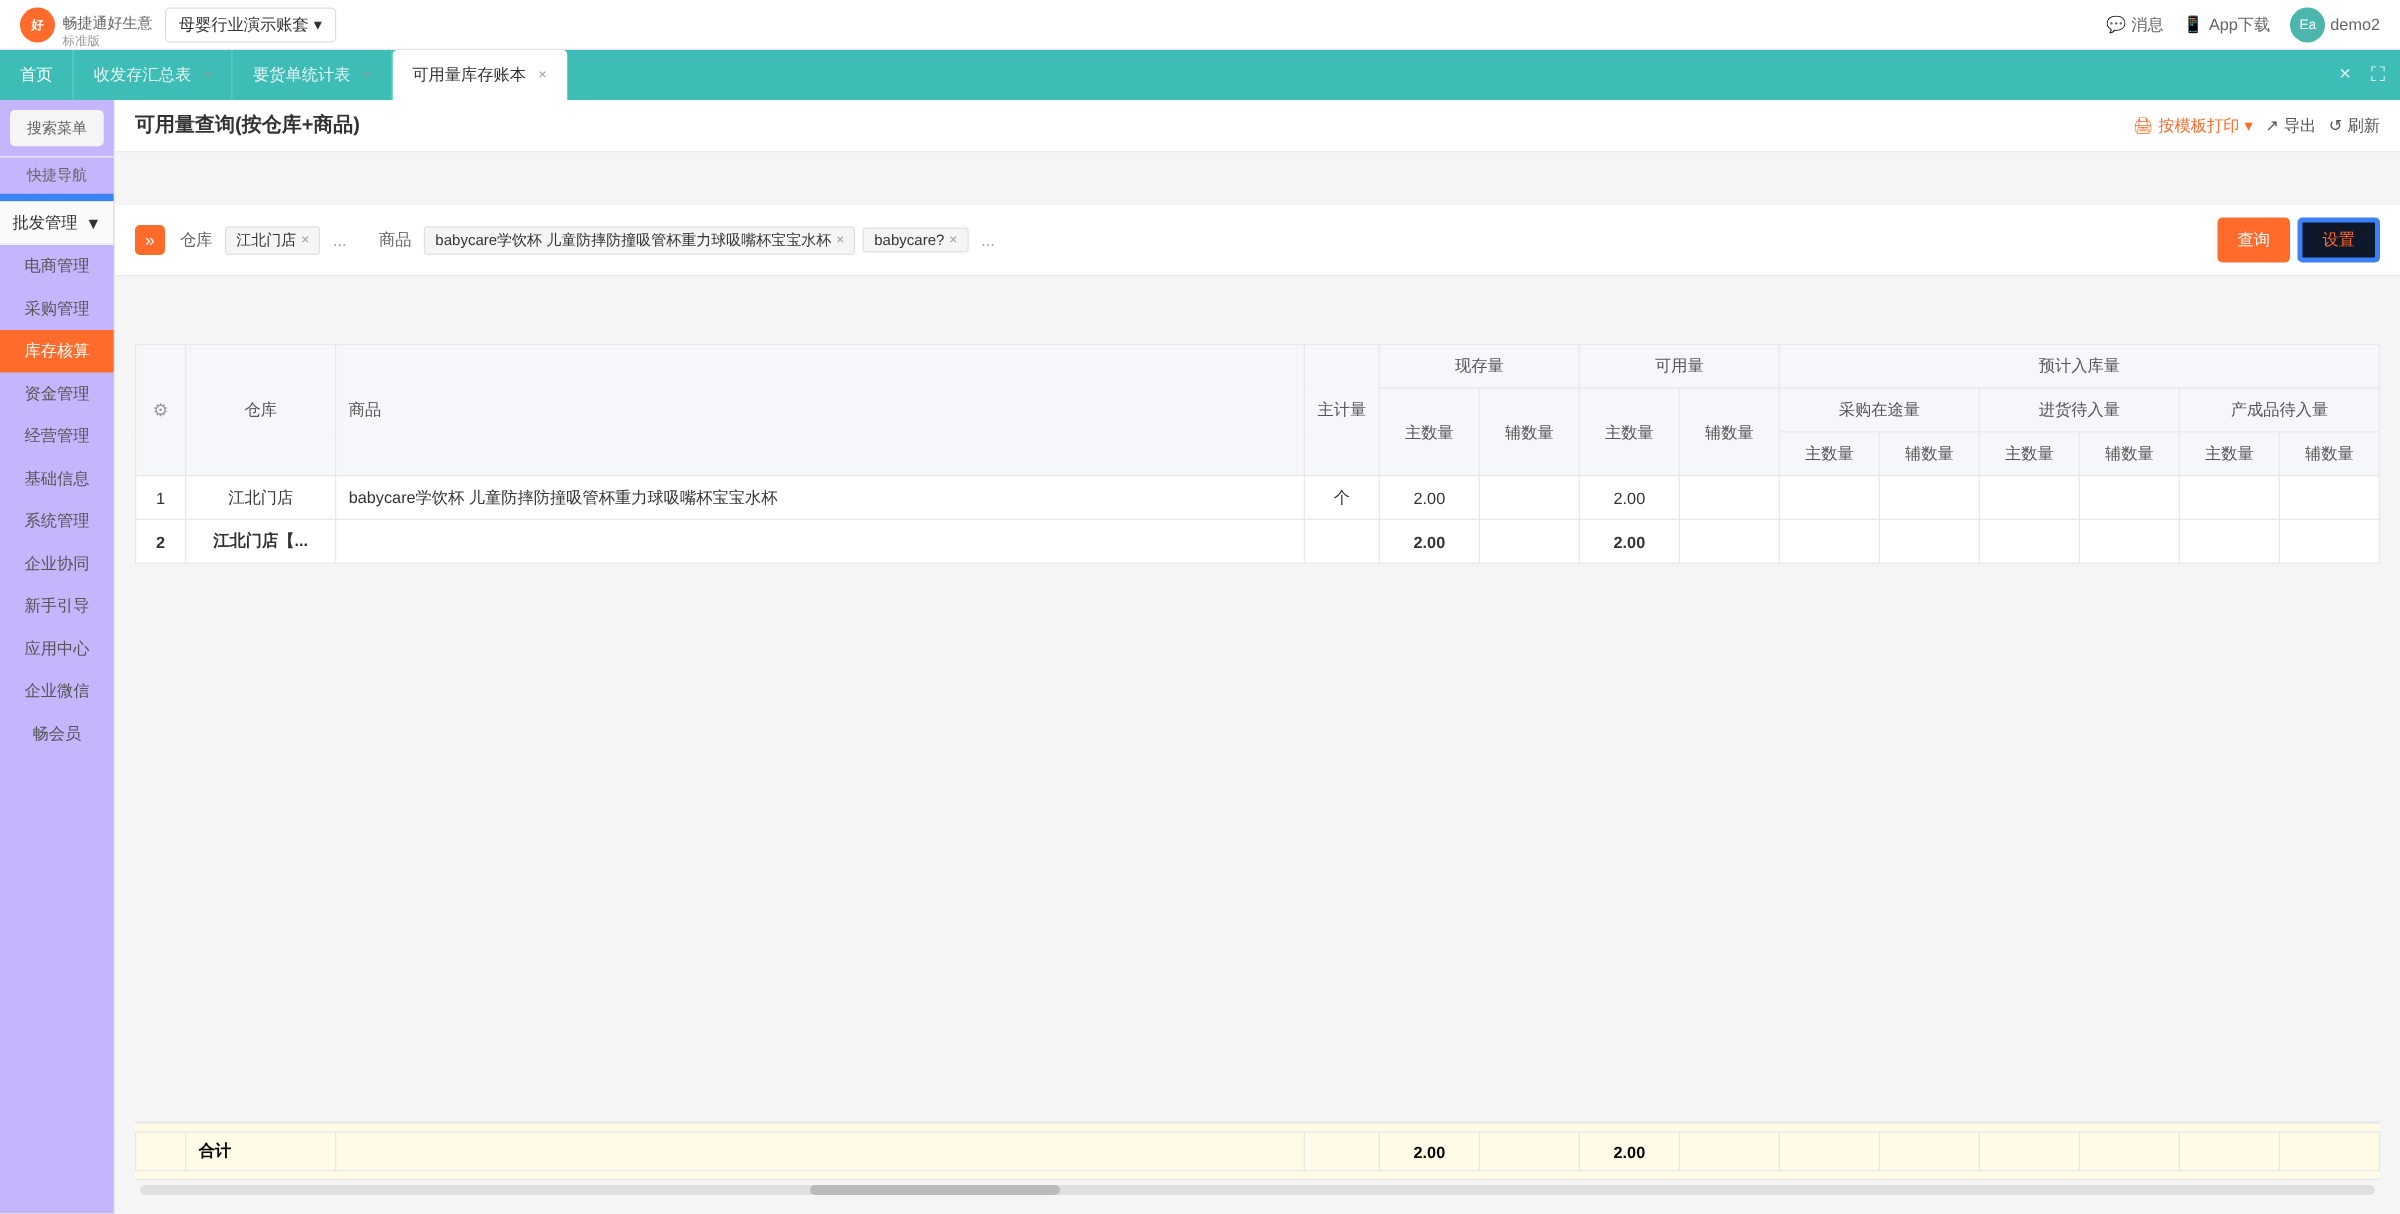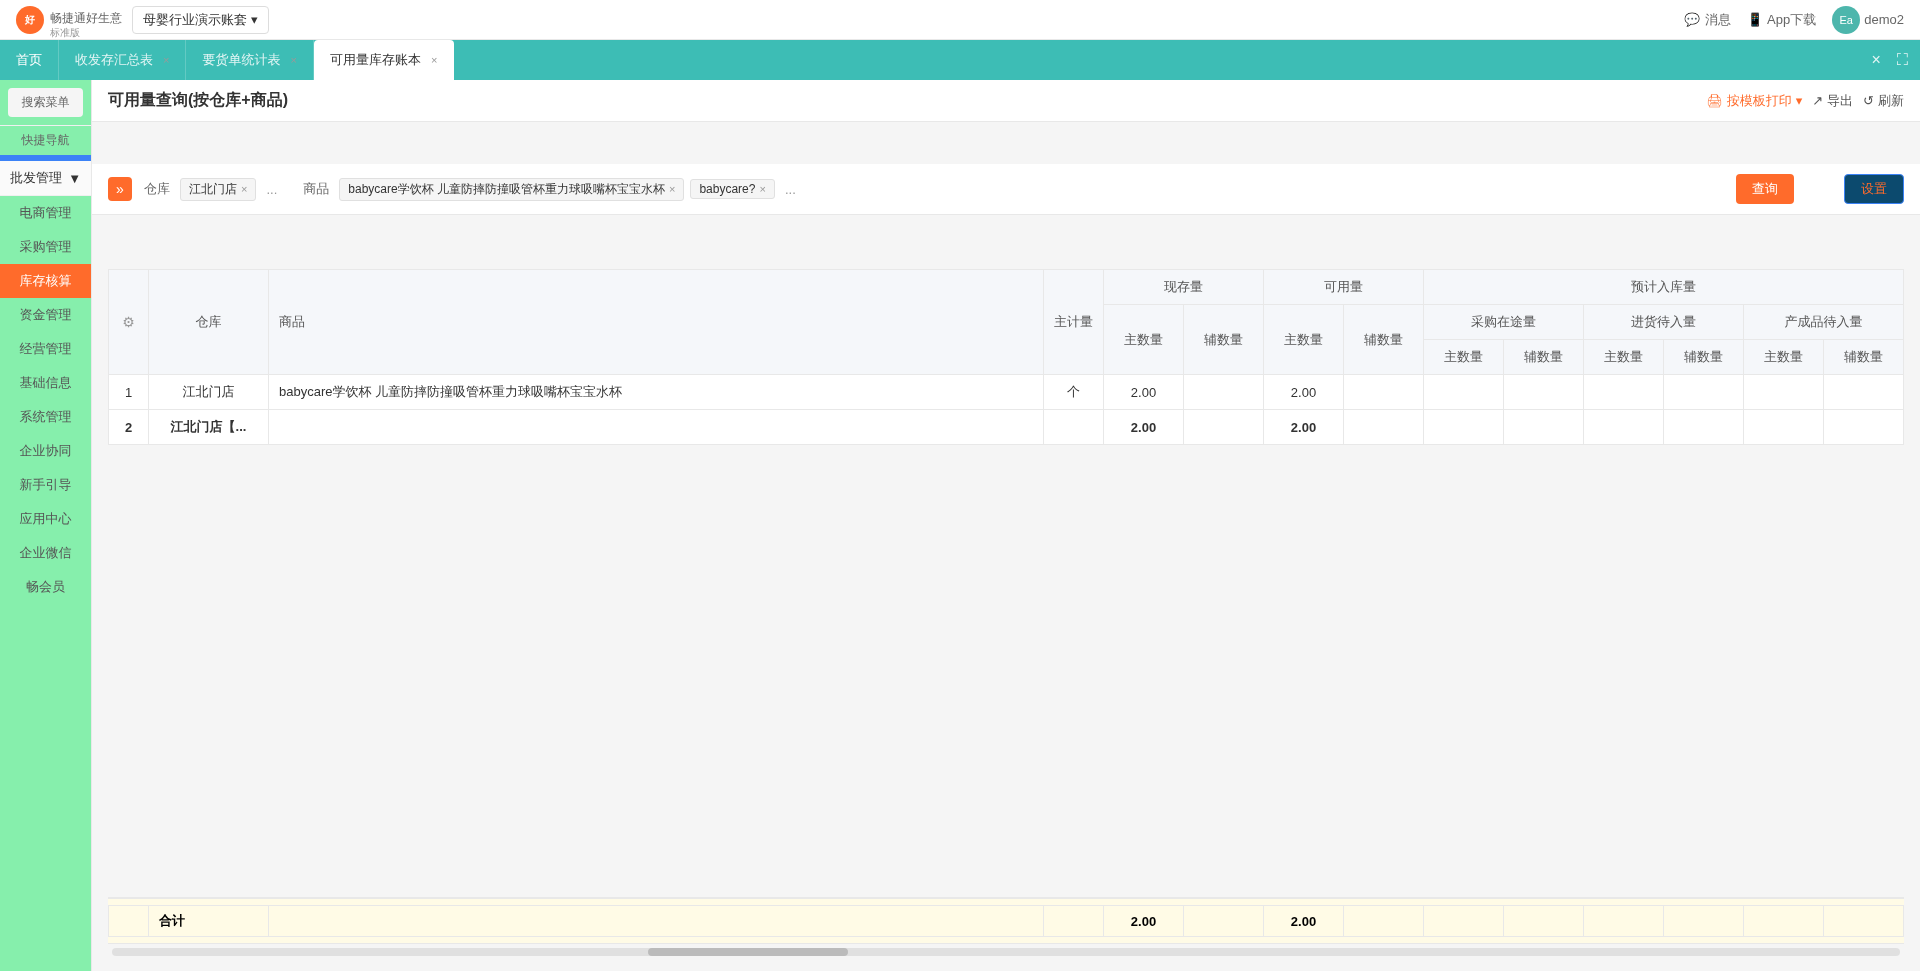--- a/index.html
+++ b/index.html
@@ -24,21 +24,21 @@
     .tab .tab-close { font-size: 11px; color: #999; cursor: pointer; margin-left: 4px; }
     .tab.active .tab-close { color: #999; }
     .tab-home { background: transparent; color: #fff; }
     .tabbar-actions { margin-left: auto; display: flex; align-items: center; padding-right: 8px; gap: 8px; }
     .tabbar-action-btn { background: transparent; border: none; color: rgba(255,255,255,0.85); font-size: 16px; cursor: pointer; padding: 4px; }
 
     
     .main-layout { display: flex; flex: 1; overflow: hidden; }
 
     
-    .sidebar { width: 92px; background: #86efac; border-right: 1px solid #e8e8e8; display: flex; flex-direction: column; overflow-y: auto; flex-shrink: 0; }
+    .sidebar { width: 92px; background: #c4b5fd; border-right: 1px solid #e8e8e8; display: flex; flex-direction: column; overflow-y: auto; flex-shrink: 0; }
     .sidebar-search { padding: 8px; border-bottom: 1px solid #f0f0f0; }
     .sidebar-search-btn { width: 100%; padding: 6px; background: #f5f5f5; border: none; border-radius: 4px; font-size: 12px; color: #666; cursor: pointer; text-align: center; }
     .sidebar-nav-btn { padding: 6px; text-align: center; font-size: 12px; color: #666; cursor: pointer; border-bottom: 6px solid #3b82f6; }
     .sidebar-group { border-bottom: 1px solid #f0f0f0; }
     .sidebar-group-title { display: flex; align-items: center; justify-content: space-between; padding: 8px 10px; font-size: 13px; color: #333; cursor: pointer; background: #fafafa; }
     .sidebar-item { padding: 8px 10px; font-size: 13px; color: #555; cursor: pointer; text-align: center; }
     .sidebar-item.active { background: #ff6b2b; color: #fff; border-radius: 0; }
 
     
     .content { flex: 1; display: flex; flex-direction: column; overflow: hidden; gap: 42px; }
@@ -55,21 +55,21 @@
     .filter-area { background: #fff; padding: 10px 16px; border-bottom: 1px solid #e8e8e8; display: flex; align-items: center; gap: 12px; flex-shrink: 0; }
     .filter-expand-btn { width: 24px; height: 24px; background: #ff6b2b; color: #fff; border: none; border-radius: 4px; cursor: pointer; display: flex; align-items: center; justify-content: center; font-size: 14px; flex-shrink: 0; }
     .filter-row { display: flex; align-items: center; gap: 10px; flex: 1; }
     .filter-label { font-size: 13px; color: #666; white-space: nowrap; }
     .filter-tags { display: flex; align-items: center; gap: 6px; flex-wrap: wrap; }
     .filter-tag { display: flex; align-items: center; gap: 4px; background: #f5f5f5; border: 1px solid #e0e0e0; border-radius: 3px; padding: 2px 8px; font-size: 12px; color: #333; }
     .filter-tag .remove-icon { color: #999; cursor: pointer; font-size: 11px; }
     .filter-ellipsis { font-size: 13px; color: #999; cursor: pointer; }
     .filter-actions { display: flex; gap: 6px; margin-left: auto; }
     .btn-query { background: #ff6b2b; color: #fff; border: none; border-radius: 4px; padding: 5px 16px; font-size: 13px; cursor: pointer; }
-    .btn-settings { background: #0c4a6e; color: #ff6b2b; border: 1px solid #3b82f6; border-radius: 4px; padding: 5px 16px; font-size: 13px; cursor: pointer; margin-left: 44px; }
+    .btn-settings { background: #0f172a; color: #ff6b2b; border: 4px solid #3b82f6; border-radius: 4px; padding: 5px 16px; font-size: 13px; cursor: pointer; }
 
     
     .table-area { flex: 1; overflow: auto; padding: 12px 16px; display: flex; flex-direction: column; }
     .data-table { width: 100%; border-collapse: collapse; background: #fff; font-size: 13px; }
     .data-table th, .data-table td { border: 1px solid #e8e8e8; padding: 8px 10px; text-align: center; white-space: nowrap; }
     .data-table thead tr th { background: #f5f7fa; color: #555; font-weight: normal; }
     .data-table thead .group-header th { background: #f5f7fa; }
     .data-table tbody td { color: #333; }
     .col-seq { width: 40px; }
     .col-warehouse { width: 120px; }

